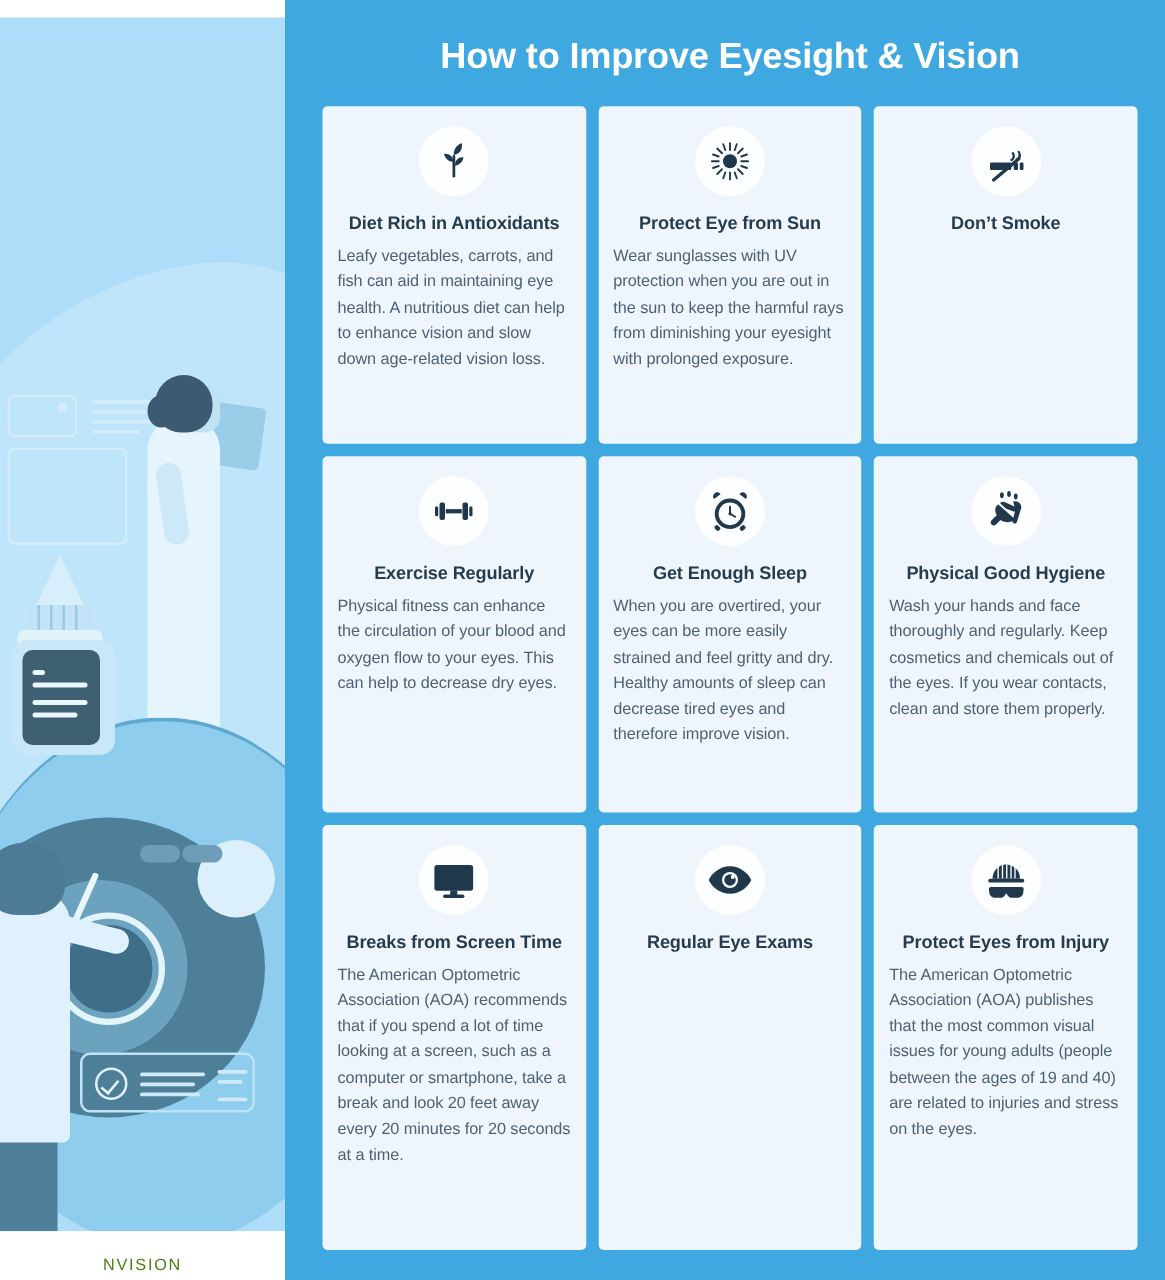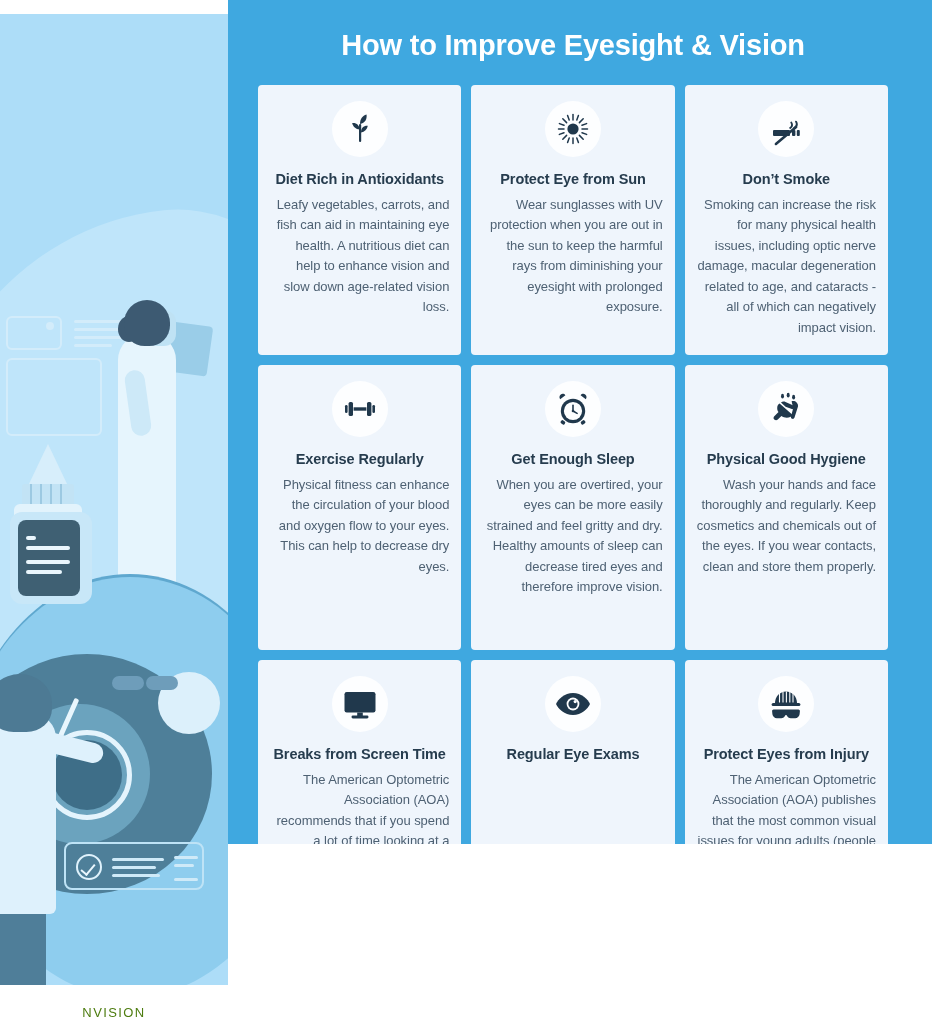--- a/index.html
+++ b/index.html
@@ -338,23 +338,23 @@
     color: #4d7c0f;
     font-weight: 400;
     display: inline-block;
   }
 
   
   .content-panel {
     position: relative;
     flex: 1 1 auto;
     background: #3FA8E0;
-    height: 844px;
+    height: 1024px;
     box-sizing: border-box;
-    padding: 0 44px 0 30px;
+    padding: 0 22px 0 30px;
     overflow: hidden;
   }
   .main-title {
     color: #ffffff;
     font-family: "Liberation Sans", sans-serif;
     font-weight: bold;
     font-size: 29px;
     text-align: center;
     letter-spacing: -0.2px;
     margin: 0;
@@ -398,21 +398,21 @@
     font-size: 14.5px;
     text-align: center;
     line-height: 1.45;
     margin: 0 0 5px 0;
     letter-spacing: -0.1px;
   }
   .card-body {
     color: #4E6173;
     font-family: "Liberation Sans", sans-serif;
     font-size: 13px;
-    text-align: right;
+    text-align: left;
     line-height: 1.58;
     margin: 0;
     letter-spacing: -0.05px;
   }
 </style>
 </head>
 <body>
 
 <div class="infographic">
 
@@ -544,21 +544,20 @@
               <rect x="4" y="18" width="17" height="6" rx="1"></rect>
               <rect x="23" y="18" width="3.4" height="6" rx="1"></rect>
               <rect x="27.8" y="18" width="3" height="6" rx="1"></rect>
               <path d="M24.2 15.5c2.6-1.6 3.3-3.4 2-5.6-.3-.5-.1-1 .4-1.2.6-.2 1.1.1 1.3.6 1.9 3.3.8 6.2-2.6 8.1z"></path>
               <path d="M20 15.8c2.3-1.5 2.7-3.1 1.5-4.9-.3-.5-.1-1 .4-1.2.5-.2 1 0 1.2.5 1.7 2.7.9 5.3-2 7z"></path>
               <rect x="2.5" y="22.2" width="29" height="2.6" rx="1.3" transform="rotate(-40 17 23.5)"></rect>
             </g>
           </svg>
         </div>
         <p class="card-title">Don’t Smoke</p>
-        <p class="card-body">Smoking can increase the risk for many physical health issues, including optic nerve damage, macular degeneration related to age, and cataracts - all of which can negatively impact vision.</p>
       </div>
 
       <div class="card">
         <div class="icon-circle">
           <svg width="34" height="34" viewBox="0 0 34 34" aria-hidden="true">
             <g fill="#20384C">
               <rect x="2" y="13" width="2.6" height="8" rx="1.3"></rect>
               <rect x="5.6" y="10" width="4.4" height="14" rx="1.6"></rect>
               <rect x="10.6" y="15.3" width="12.8" height="3.4"></rect>
               <rect x="24" y="10" width="4.4" height="14" rx="1.6"></rect>

